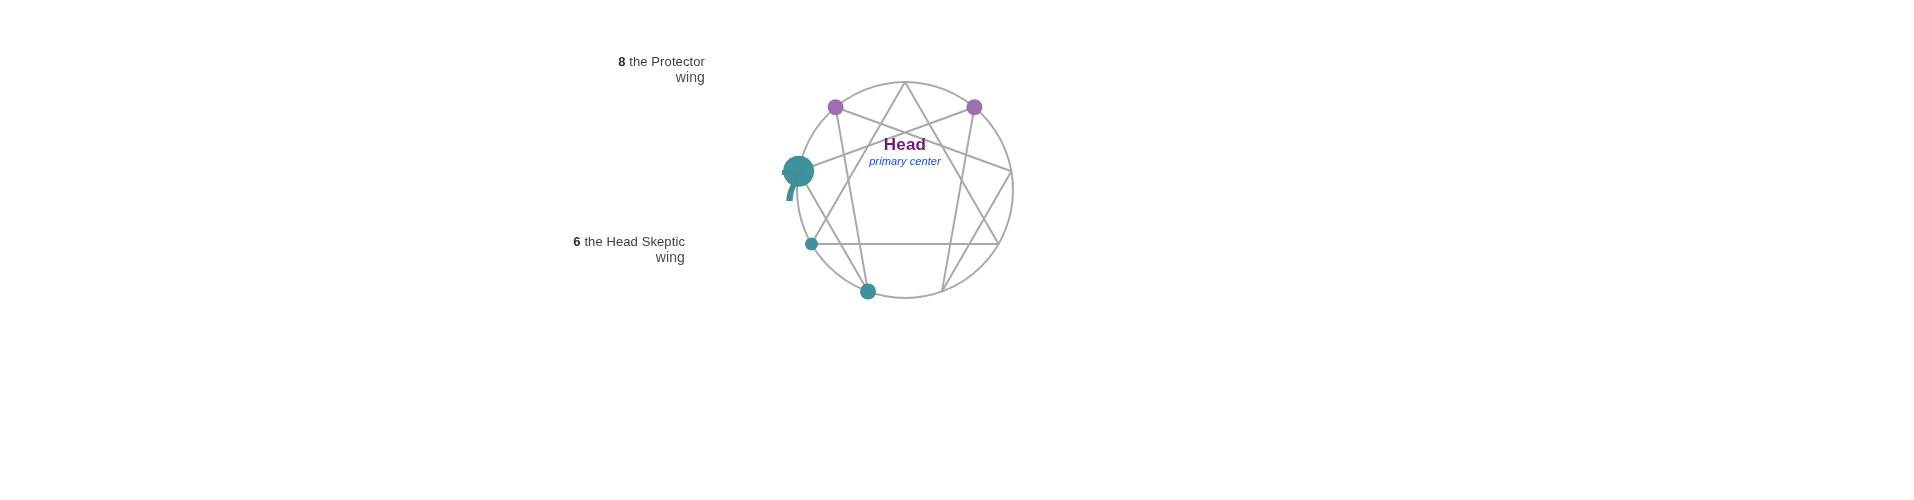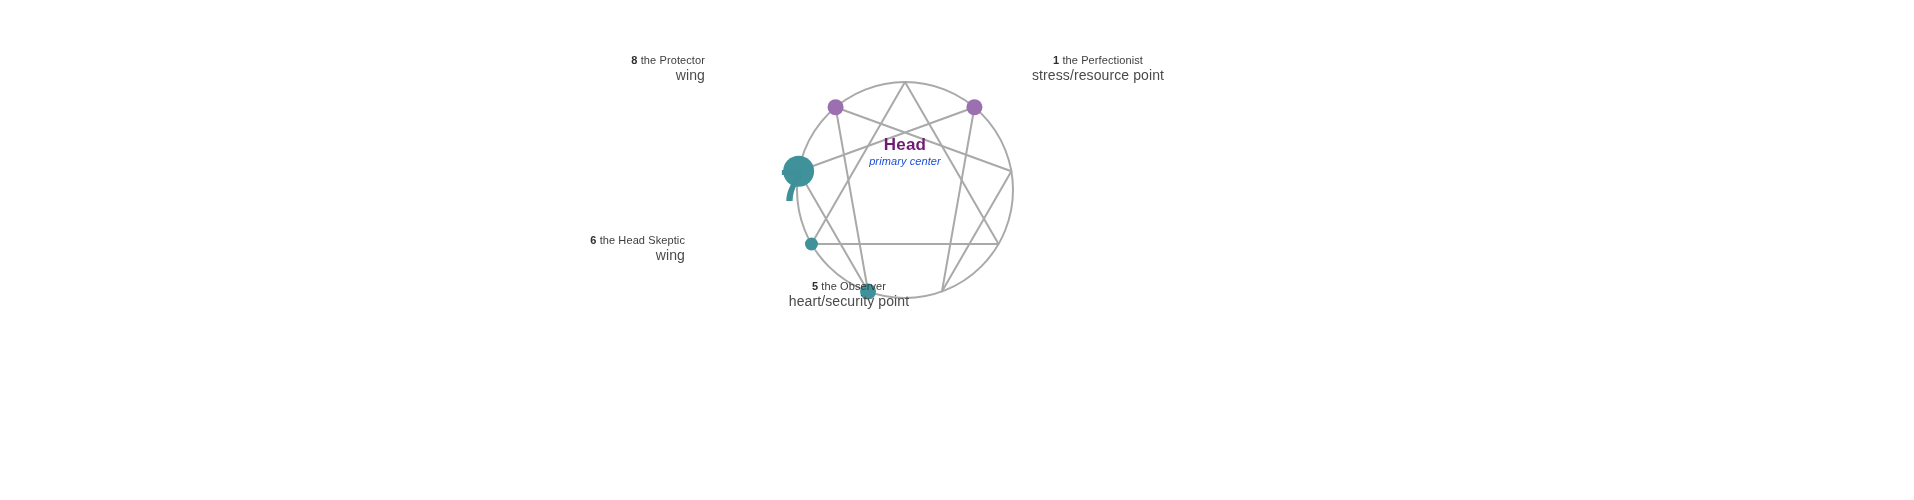--- a/index.html
+++ b/index.html
@@ -28,25 +28,24 @@
     height: 500px;
     display: block;
   }
   .label {
     position: absolute;
     line-height: 1.18;
     color: #3a3a3a;
     white-space: nowrap;
   }
   .label-main {
-    font-size: 11px;
+    font-size: 13px;
     font-weight: 400;
     color: #3d3d3d;
     letter-spacing: 0.1px;
-    text-align: center;
   }
   .label-num {
     font-weight: 700;
     color: #2f2f2f;
   }
   .label-sub {
     font-size: 14px;
     color: #4a4a4a;
     letter-spacing: 0.1px;
   }
@@ -114,31 +113,21 @@
     <div class="center-title">Head</div>
     <div class="center-sub">primary center</div>
   </div>
 
   <div class="label align-right" style="right: 1209px; top: 54px;">
     <div class="label-main"><span class="label-num">8</span>
       <span>the Protector</span></div>
     <div class="label-sub">wing</div>
   </div>
 
-  <div class="label align-left" style="left: 1032px; top: 54px;">
-    <div class="label-main"><span class="label-num">1</span>
-      <span>the Perfectionist</span></div>
-    <div class="label-sub">stress/resource point</div>
-  </div>
 
   <div class="label align-right" style="right: 1229px; top: 234px;">
     <div class="label-main"><span class="label-num">6</span>
       <span>the Head Skeptic</span></div>
     <div class="label-sub">wing</div>
   </div>
 
-  <div class="label align-center" style="left: 849px; top: 280px; transform: translateX(-50%);">
-    <div class="label-main"><span class="label-num">5</span>
-      <span>the Observer</span></div>
-    <div class="label-sub">heart/security point</div>
-  </div>
 
 </div>
 
 </body></html>

